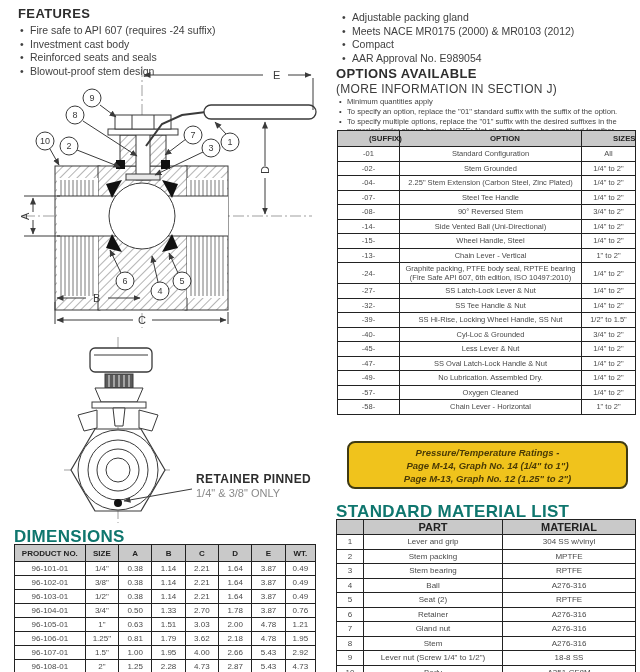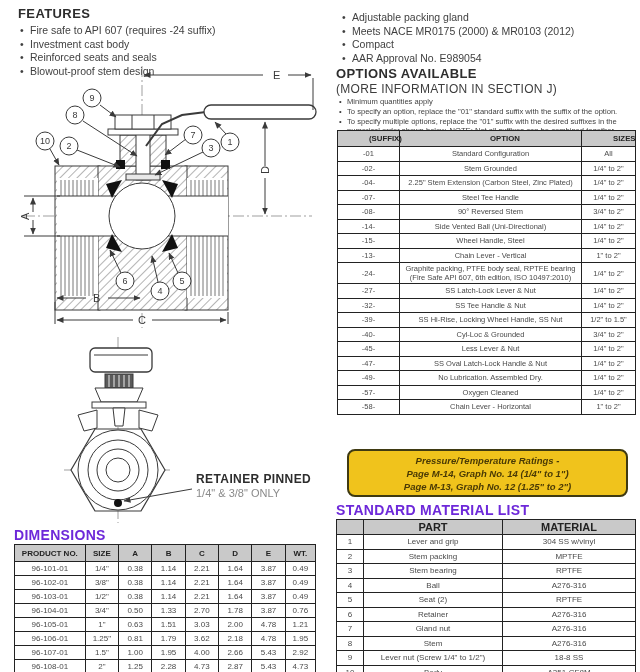--- a/index.html
+++ b/index.html
@@ -2,21 +2,21 @@
 <html><head>
 <meta charset="utf-8">
 <style>
   html,body { margin:0; padding:0; }
   body {
     width:640px; height:672px; background:#ffffff; position:relative;
     font-family:"Liberation Sans", sans-serif; color:#3a3a3a; overflow:hidden;
   }
   .abs { position:absolute; }
   .h1 { font-size:13px; font-weight:bold; color:#2d2d2d; letter-spacing:.4px; }
-  .h1-sm { font-size:14px; font-weight:bold; color:#6d28d9; letter-spacing:.3px; }
+  .h1-sm { font-size:17px; font-weight:bold; color:#0f766e; letter-spacing:.3px; }
   .sub { font-size:12px; color:#3d3d3d; letter-spacing:.3px; }
   ul.bullets { list-style:none; margin:3px 0 0 0; padding:0; font-size:10.5px; line-height:13.5px; color:#3f3f3f; }
   ul.bullets li { position:relative; padding-left:12px; }
   ul.bullets li::before { content:"\2022"; position:absolute; left:2px; }
   ul.notes { list-style:none; margin:2px 0 0 0; padding:0; font-size:7.6px; line-height:9.8px; color:#3f3f3f; }
   ul.notes li { position:relative; padding-left:9px; }
   ul.notes li::before { content:"\2022"; position:absolute; left:1px; }
 
   table.dtable { border-collapse:collapse; table-layout:fixed; background:#fff; }
   table.dtable, table.dtable th, table.dtable td { border:1px solid #222; }
@@ -37,21 +37,20 @@
   #materials-table { width:299px; font-size:8px; }
   #materials-table th { font-size:11px; height:12px; }
   #materials-table td { height:11.5px; }
 
   .ratings-box {
     left:347px; top:441px; width:277px; height:44px;
     background:#f0c31c; border:2px solid #3f3a12; border-radius:8px;
     display:flex; flex-direction:column; align-items:center; justify-content:center;
     font-size:9.5px; font-weight:bold; font-style:italic; color:#4a3a05; line-height:13px;
     text-align:center;
-    margin-top:8px;
   }
   svg text { font-family:"Liberation Sans", sans-serif; }
   .dimlabel { font-size:11px; fill:#3a3a3a; }
   .callout-num { font-size:9px; fill:#3a3a3a; }
   .note-title { font-size:12px; font-weight:bold; fill:#2d2d2d; letter-spacing:.4px; }
   .note-sub { font-size:11px; fill:#8a8a8a; }
 </style>
 </head>
 <body>
 

